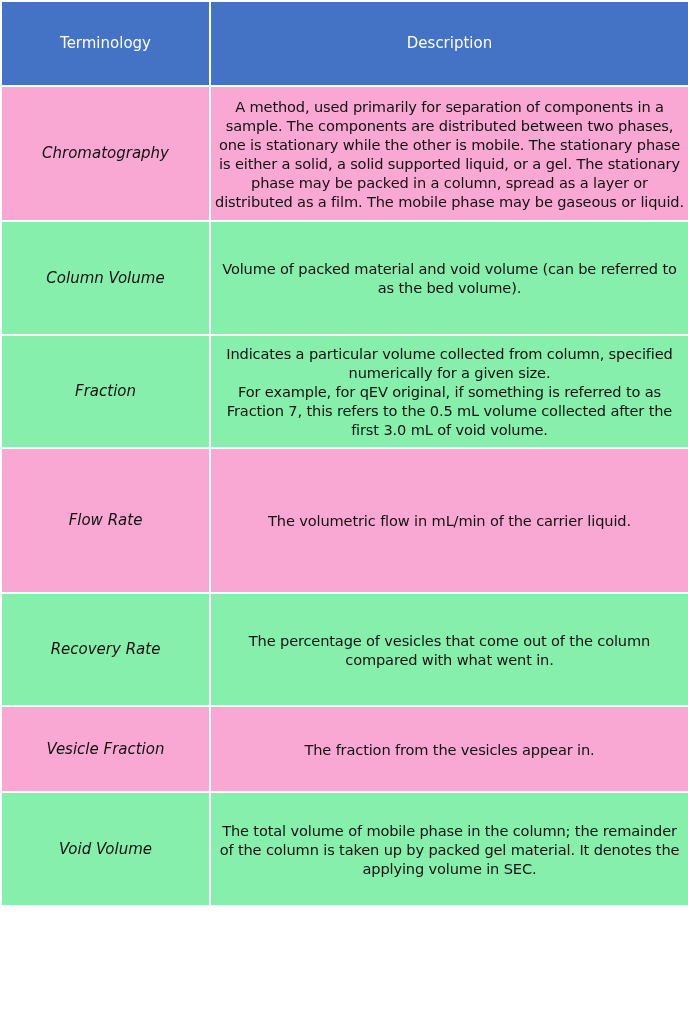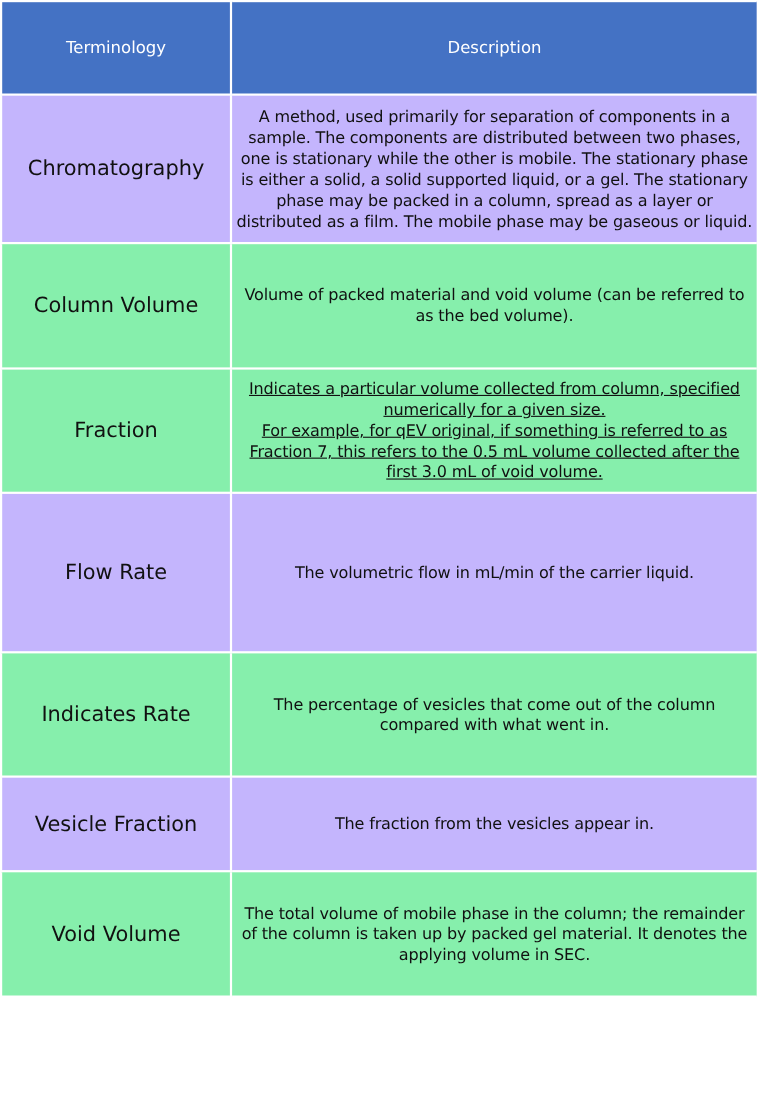--- a/index.html
+++ b/index.html
@@ -20,25 +20,25 @@
       font-size: 14.6px;
       line-height: 19px;
       font-weight: normal;
     }
     table.terms thead th {
       background: #4472c4;
       color: #ffffff;
       height: 83px;
       font-size: 15px;
     }
-    table.terms tbody tr.odd td { background: #c4b5fd; }
+    table.terms tbody tr.odd td { background: #f9a8d4; }
     table.terms tbody tr.even td { background: #86efac; }
-    table.terms tbody td.term { font-size: 19px; }
+    table.terms tbody td.term { font-size: 15px; font-style: italic; }
     table.terms tbody td.desc { letter-spacing: -0.15px; }
-    .pre { white-space: pre-line; text-decoration: underline; }
+    .pre { white-space: pre-line; }
   </style>
 </head>
 <body>
 
 <table class="terms">
   <colgroup>
       <col class="c1">
       <col class="c2">
     </colgroup>
   <thead>
@@ -59,21 +59,21 @@
     <tr class="even" style="height:113px">
       <td class="term">Fraction</td>
       <td class="desc pre">Indicates a particular volume collected from column, specified numerically for a given size.
 For example, for qEV original, if something is referred to as Fraction 7, this refers to the 0.5 mL volume collected after the first 3.0 mL of void volume.</td>
     </tr>
     <tr class="odd" style="height:145px">
       <td class="term">Flow Rate</td>
       <td class="desc">The volumetric flow in mL/min of the carrier liquid.</td>
     </tr>
     <tr class="even" style="height:113px">
-      <td class="term">Indicates Rate</td>
+      <td class="term">Recovery Rate</td>
       <td class="desc">The percentage of vesicles that come out of the column compared with what went in.</td>
     </tr>
     <tr class="odd" style="height:86px">
       <td class="term">Vesicle Fraction</td>
       <td class="desc">The fraction from the vesicles appear in.</td>
     </tr>
     <tr class="even" style="height:114px">
       <td class="term">Void Volume</td>
       <td class="desc">The total volume of mobile phase in the column; the remainder of the column is taken up by packed gel material. It denotes the applying volume in SEC.</td>
     </tr>

